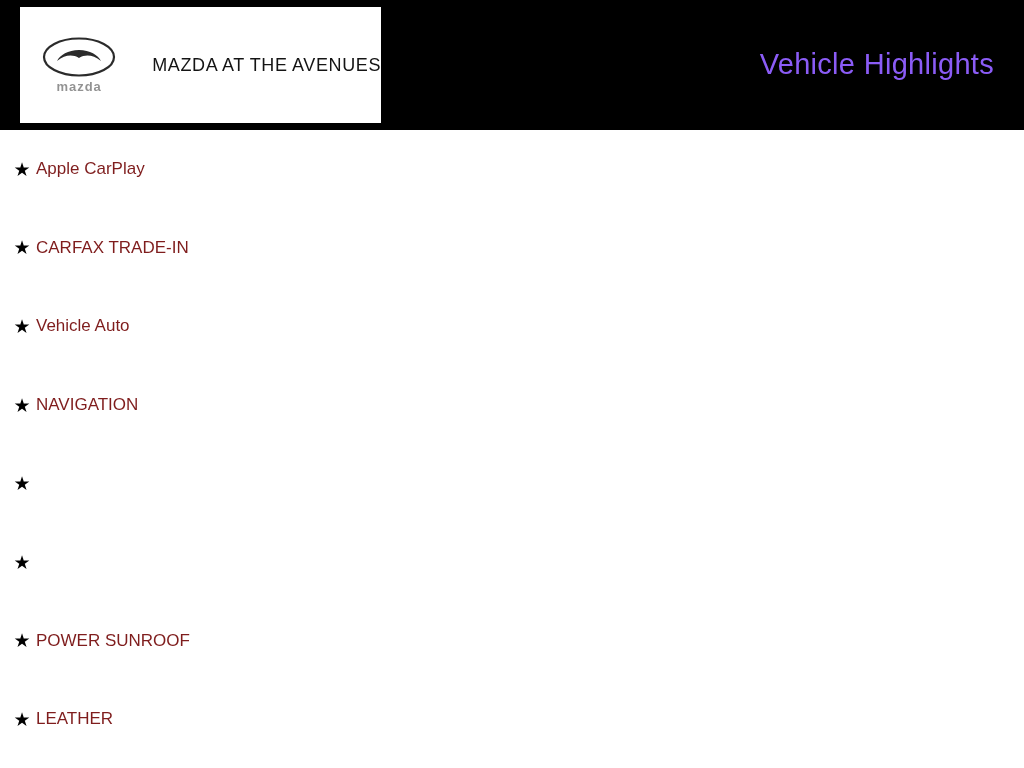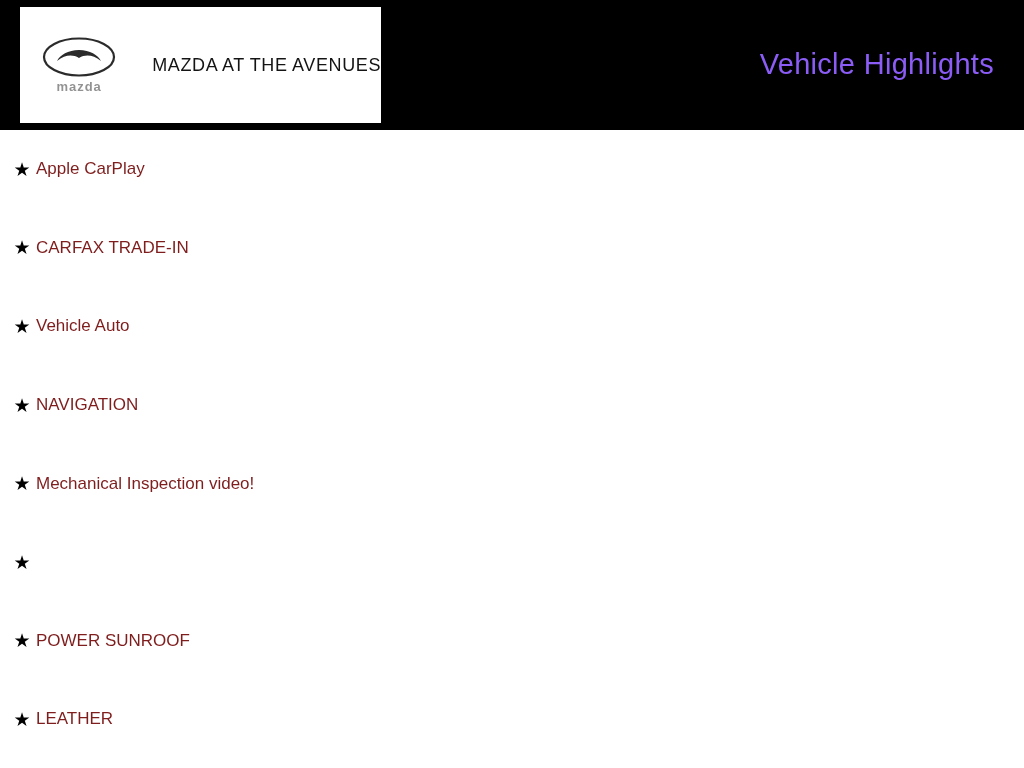--- a/index.html
+++ b/index.html
@@ -157,21 +157,20 @@
       <span class="highlight-label">Vehicle Auto</span>
     </div>
 
     <div class="highlight-row">
       <span class="bullet-star">★</span>
       <span class="highlight-label">NAVIGATION</span>
     </div>
 
     <div class="highlight-row">
       <span class="bullet-star">★</span>
-      <span class="highlight-label">Mechanical Inspection video!</span>
     </div>
 
     <div class="highlight-row">
       <span class="bullet-star">★</span>
     </div>
 
     <div class="highlight-row">
       <span class="bullet-star">★</span>
       <span class="highlight-label">POWER SUNROOF</span>
     </div>

